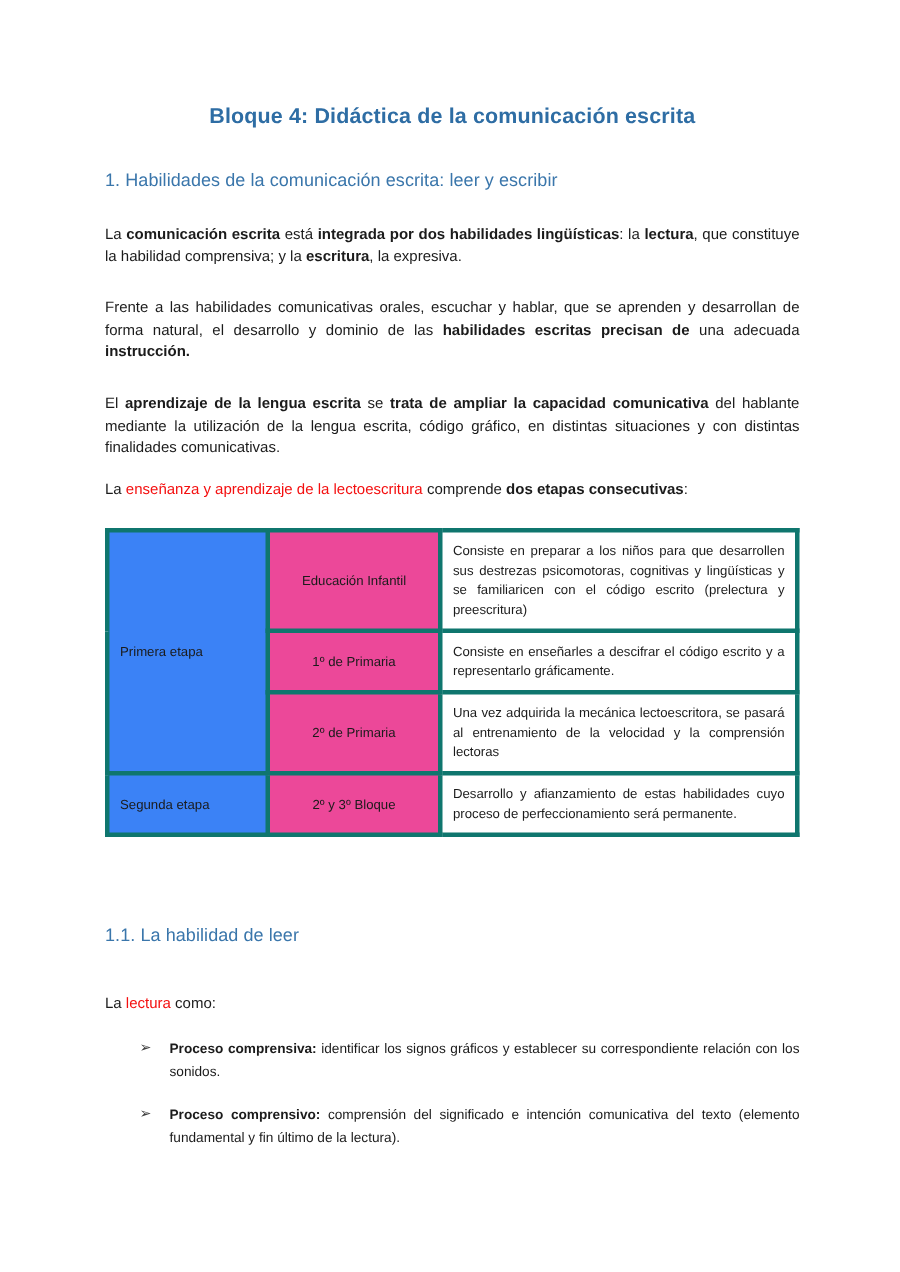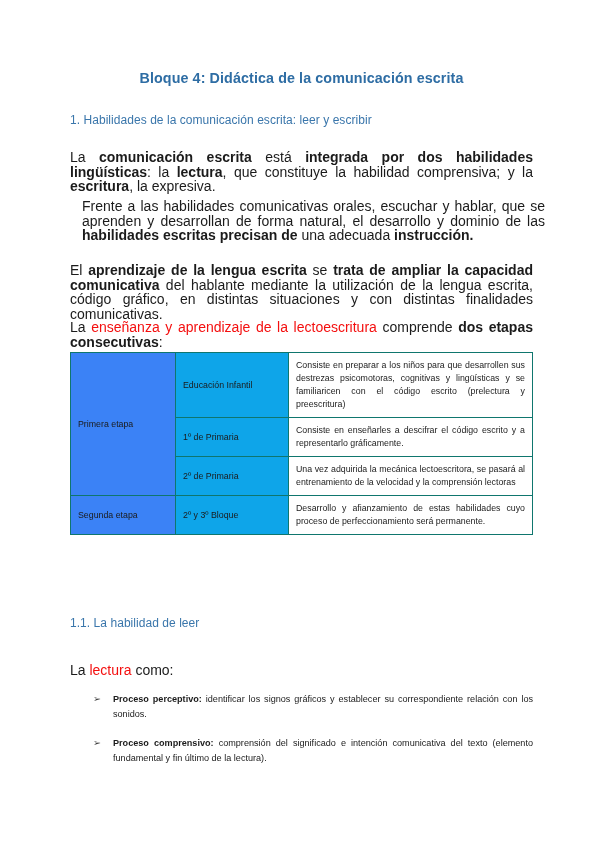--- a/index.html
+++ b/index.html
@@ -48,64 +48,65 @@
     color: #3a76ab;
     margin: 0;
     position: absolute;
     left: 0;
     letter-spacing: 0.05px;
   }
   h2#h-1 { top: 113px; }
   h2#h-11 { top: 616px; }
 
   p.para {
-    font-size: 14px;
+    font-size: 10px;
     line-height: 14.6px;
     text-align: justify;
     margin: 0;
     position: absolute;
     left: 0;
     width: 463px;
     color: #1b1b1b;
   }
   p#p-1 { top: 150px; }
-  p#p-2 { top: 199px; margin-left: 12px; }
+  p#p-2 { top: 199px; }
   p#p-3 { top: 263px; }
   p#p-4 { top: 320px; }
   p#p-5 { top: 663px; }
 
   b, strong { font-weight: bold; }
   .red { color: #f40f0f; font-weight: normal; }
 
   
   table.etapas {
     position: absolute;
     left: 0;
     top: 352px;
     width: 463px;
     border-collapse: collapse;
     table-layout: fixed;
     font-size: 8.8px;
     line-height: 13px;
   }
   table.etapas td {
-    border: 1px solid #0f766e;
+    border: 3px solid #0f766e;
     padding: 6px 7px;
     vertical-align: middle;
     color: #1b1b1b;
   }
   td.stage-cell {
     background: #3b82f6;
     width: 90px;
     text-align: left;
     padding-left: 8px;
   }
   td.level-cell {
-    background: #0ea5e9;
+    background: #ec4899;
     width: 98px;
+    text-align: center;
   }
   td.desc-cell {
     background: #ffffff;
     text-align: justify;
     vertical-align: top;
     padding: 7px 8px 7px 8px;
   }
   td.desc-cell.mid { vertical-align: middle; }
 
   
@@ -171,18 +172,18 @@
             <td class="desc-cell mid">Desarrollo y afianzamiento de estas habilidades cuyo proceso de perfeccionamiento será permanente.</td>
           </tr>
         </tbody>
     </table>
 
     <h2 class="section-heading" id="h-11">1.1. La habilidad de leer</h2>
 
     <p class="para" id="p-5"><span>La </span><b class="red">lectura</b><span> como:</span></p>
 
     <ul class="bullets">
-        <li><span class="arrow">➢</span><span><b>Proceso perceptivo:</b><span> identificar los signos gráficos y establecer su correspondiente relación con los sonidos.</span></span></li>
+        <li><span class="arrow">➢</span><span><b>Proceso comprensiva:</b><span> identificar los signos gráficos y establecer su correspondiente relación con los sonidos.</span></span></li>
         <li><span class="arrow">➢</span><span><b>Proceso comprensivo:</b><span> comprensión del significado e intención comunicativa del texto (elemento fundamental y fin último de la lectura).</span></span></li>
       </ul>
 
   </div>
 </div>
 
 </body></html>

